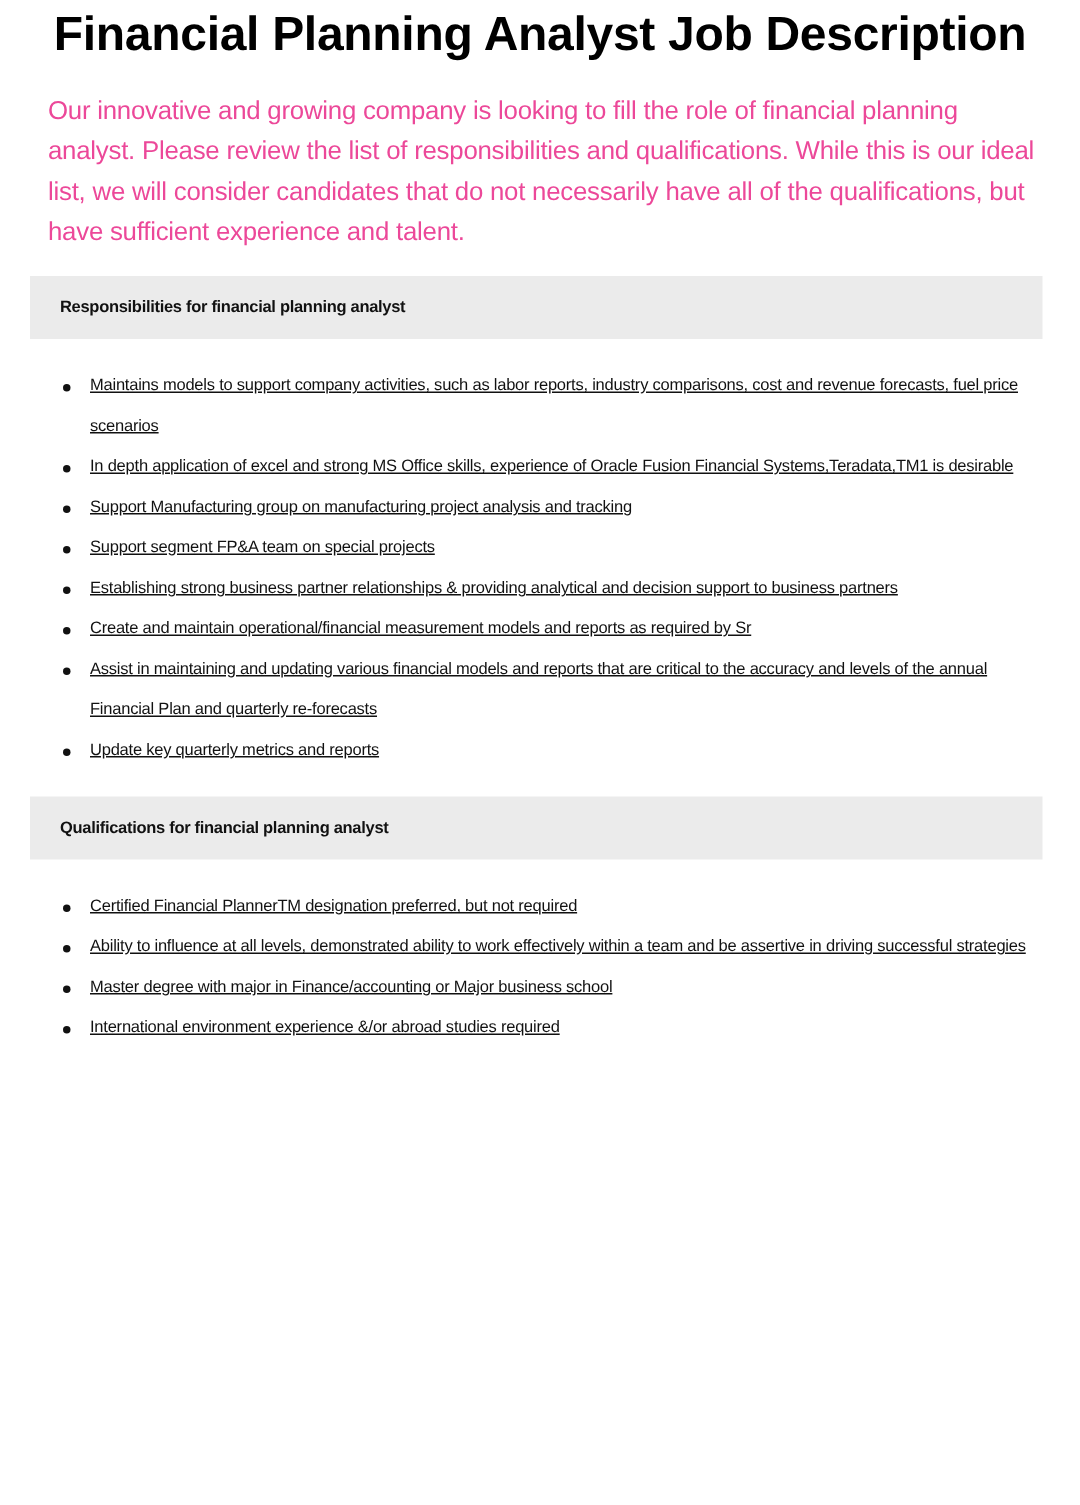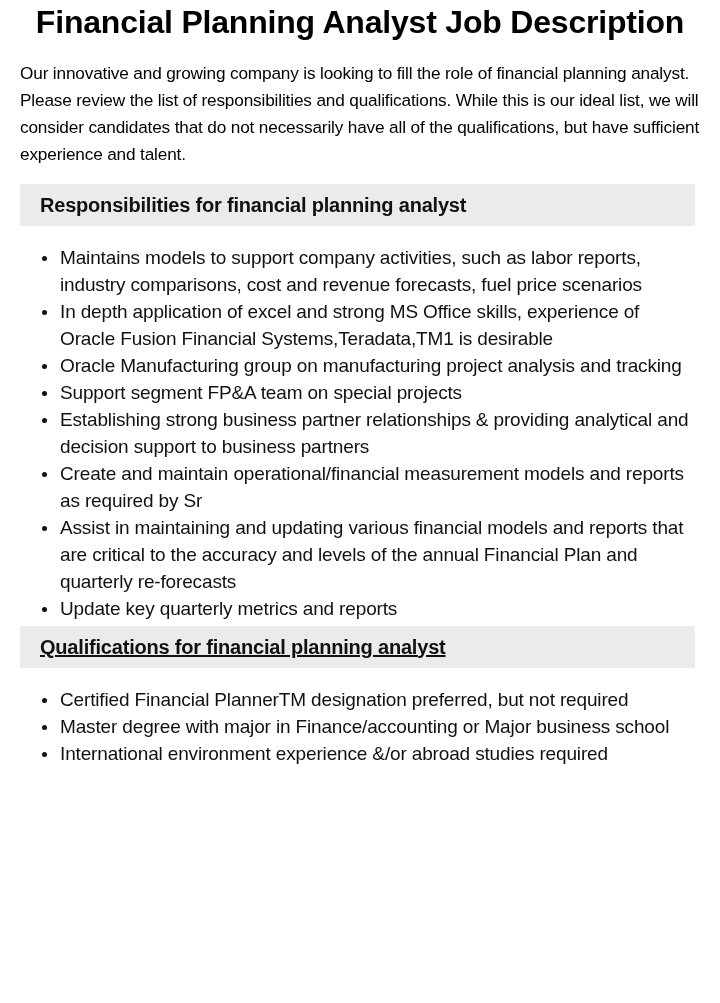--- a/index.html
+++ b/index.html
@@ -16,83 +16,85 @@
     padding-top: 2px;
     text-align: center;
     font-size: 32px;
     font-weight: bold;
     line-height: 40px;
     height: 44px;
     color: #000000;
     letter-spacing: -0.2px;
   }
   .intro {
-    margin: 14px 0 0 0;
+    margin: 14px 0 0 12px;
     font-size: 17.2px;
     line-height: 27px;
-    color: #000000;
+    color: #ec4899;
     letter-spacing: -0.15px;
   }
   .section-header {
     margin-top: 16px;
     background: #ebebeb;
     height: 42px;
     width: 675px;
     box-sizing: border-box;
     padding-left: 20px;
     display: flex;
     align-items: center;
-    font-size: 20px;
+    font-size: 11px;
     font-weight: bold;
     color: #111111;
     letter-spacing: -0.2px;
   }
   ul.items {
     margin: 18px 0 0 0;
     padding: 0 0 0 40px;
     list-style: none;
   }
   ul.items li {
     position: relative;
-    font-size: 19px;
+    font-size: 11px;
     line-height: 27px;
     color: #111111;
     letter-spacing: -0.15px;
     padding-right: 4px;
+    text-decoration: underline;
   }
   ul.items li::before {
     content: "";
     position: absolute;
     left: -18px;
     top: 12px;
     width: 5px;
     height: 5px;
     border-radius: 50%;
     background: #111111;
   }
-  #qual-header { margin-top: 4px; text-decoration: underline; }
+  #qual-header { margin-top: 17px; }
 </style>
 </head>
 <body>
 
 <div class="page">
   <h1 class="title">Financial Planning Analyst Job Description</h1>
   <p class="intro">Our innovative and growing company is looking to fill the role of financial planning analyst. Please review the list of responsibilities and qualifications. While this is our ideal list, we will consider candidates that do not necessarily have all of the qualifications, but have sufficient experience and talent.</p>
 
   <div class="section-header">Responsibilities for financial planning analyst</div>
   <ul class="items">
     <li>Maintains models to support company activities, such as labor reports, industry comparisons, cost and revenue forecasts, fuel price scenarios</li>
     <li>In depth application of excel and strong MS Office skills, experience of Oracle Fusion Financial Systems,Teradata,TM1 is desirable</li>
-    <li>Oracle Manufacturing group on manufacturing project analysis and tracking</li>
+    <li>Support Manufacturing group on manufacturing project analysis and tracking</li>
     <li>Support segment FP&amp;A team on special projects</li>
     <li>Establishing strong business partner relationships &amp; providing analytical and decision support to business partners</li>
     <li>Create and maintain operational/financial measurement models and reports as required by Sr</li>
     <li>Assist in maintaining and updating various financial models and reports that are critical to the accuracy and levels of the annual Financial Plan and quarterly re-forecasts</li>
     <li>Update key quarterly metrics and reports</li>
   </ul>
 
   <div class="section-header" id="qual-header">Qualifications for financial planning analyst</div>
   <ul class="items">
     <li>Certified Financial PlannerTM designation preferred, but not required</li>
+    <li>Ability to influence at all levels, demonstrated ability to work effectively within a team and be assertive in driving successful strategies</li>
     <li>Master degree with major in Finance/accounting or Major business school</li>
     <li>International environment experience &amp;/or abroad studies required</li>
   </ul>
 </div>
 
 </body></html>

